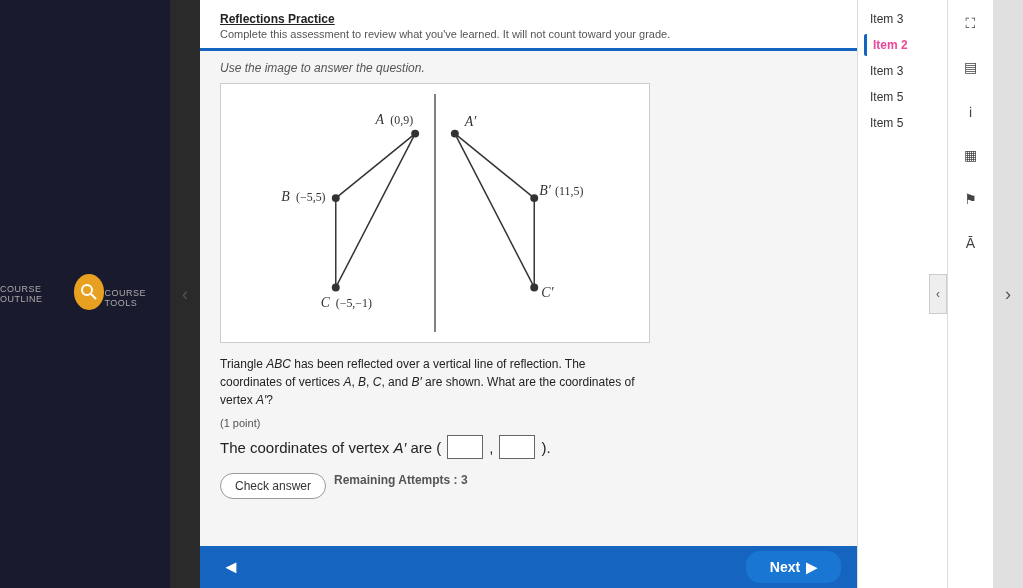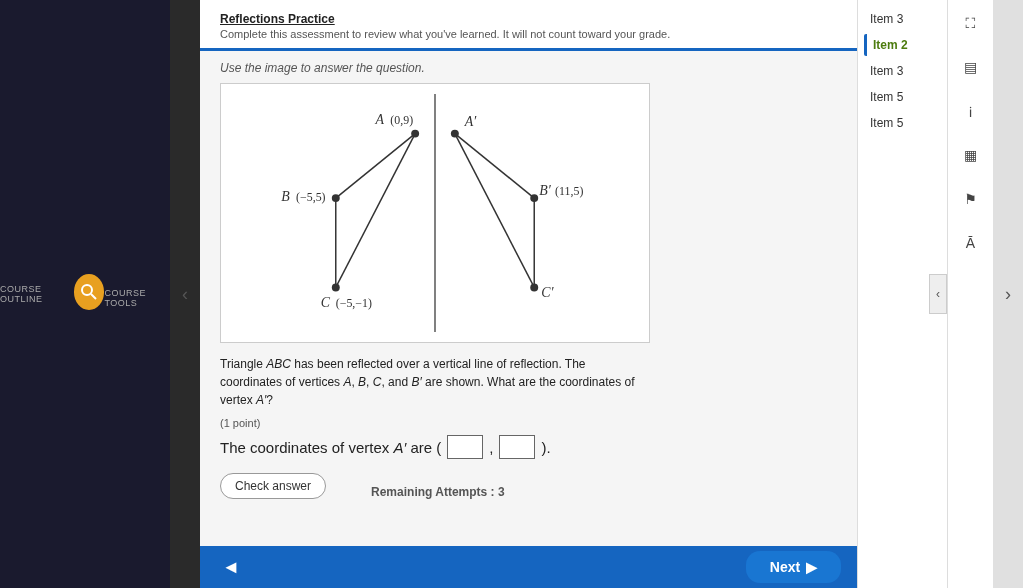--- a/index.html
+++ b/index.html
@@ -190,21 +190,21 @@
 
     .nav-item {
       font-size: 12px;
       color: #333;
       padding: 4px 6px;
       margin-bottom: 4px;
       cursor: pointer;
       border-radius: 2px;
     }
     .nav-item.active {
-      color: #4d7c0f;
+      color: #ec4899;
       font-weight: bold;
       border-left: 3px solid #1565c0;
     }
 
     .collapse-arrow {
       position: absolute;
       right: 0;
       top: 50%;
       transform: translateY(-50%);
       width: 18px;
@@ -346,21 +346,21 @@
     <div class="point-label">(1 point)</div>
 
     <div class="answer-row">
       <span class="answer-text">The coordinates of vertex <em>A′</em> are (</span>
       <input type="text" class="answer-input" value="" style="">
       <span class="answer-text">,</span>
       <input type="text" class="answer-input" value="" style="">
       <span class="answer-text">).</span>
     </div>
 
-    <div style="display:flex; align-items:flex-end;gap:37px;">
+    <div style="display:flex; align-items:flex-start;">
       <button class="btn-check">Check answer</button>
       <span class="remaining-text">Remaining Attempts : 3</span>
     </div>
   </div>
 
   <div class="bottom-bar">
     <span class="nav-arrow-left">◄</span>
     <button class="btn-next">
       <span>Next</span>
       <span>▶</span>

